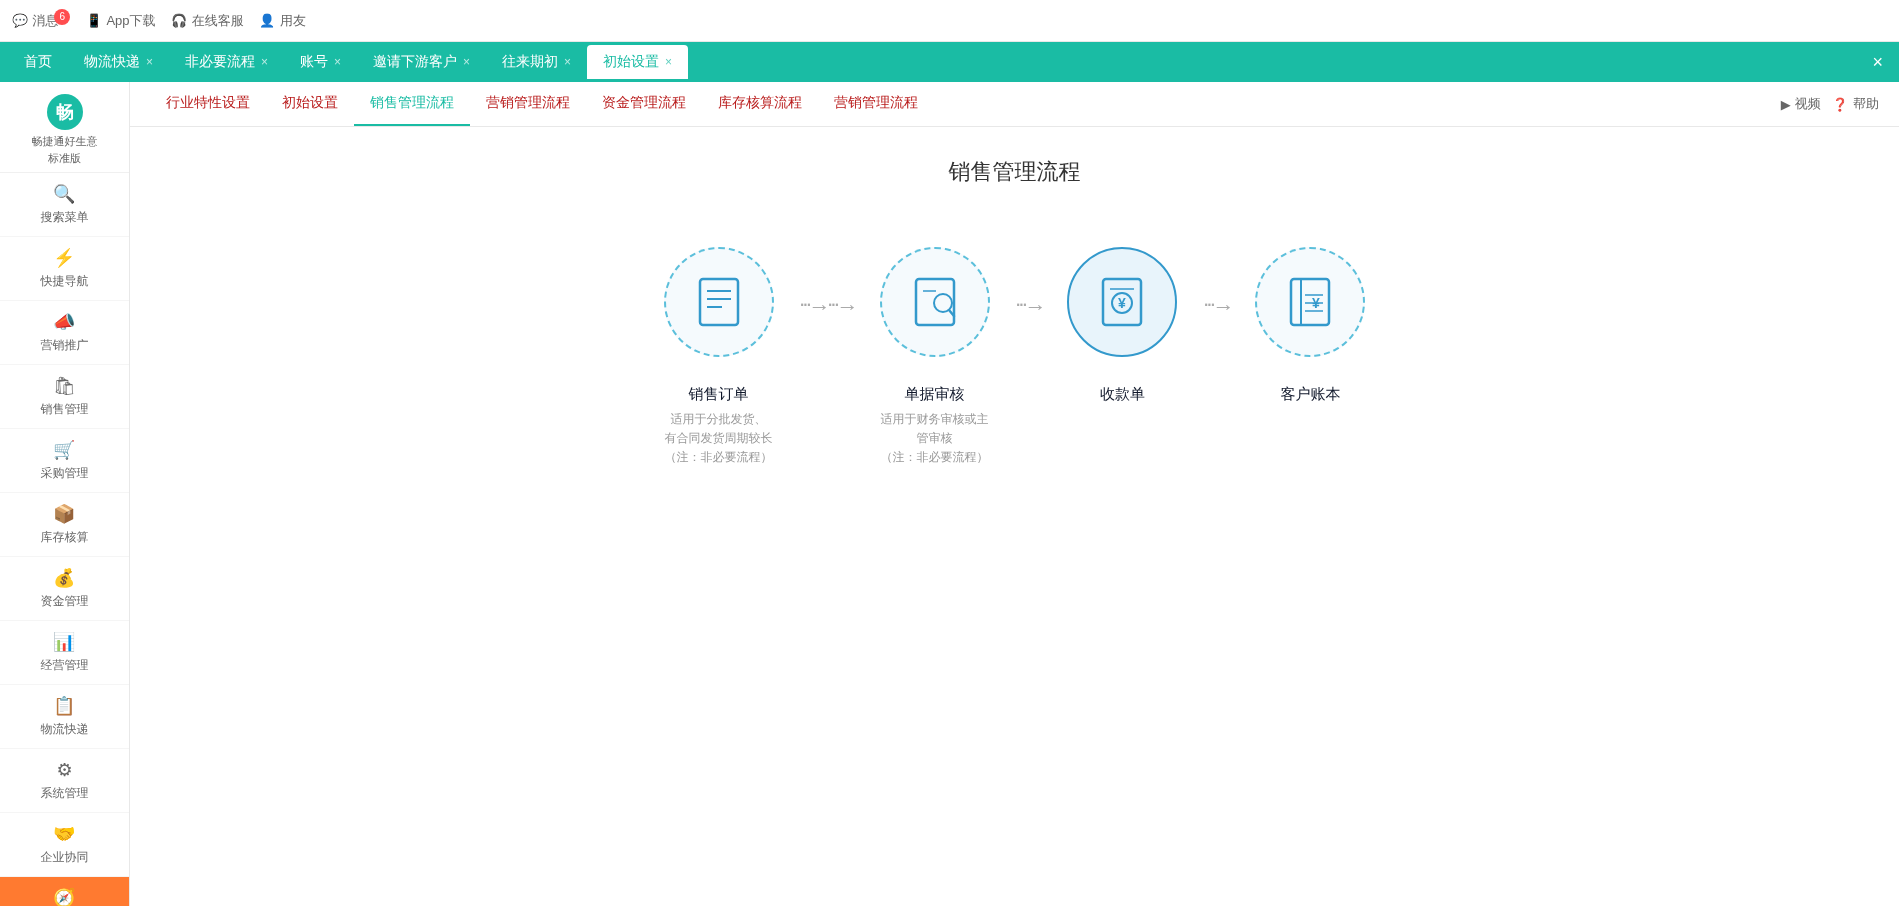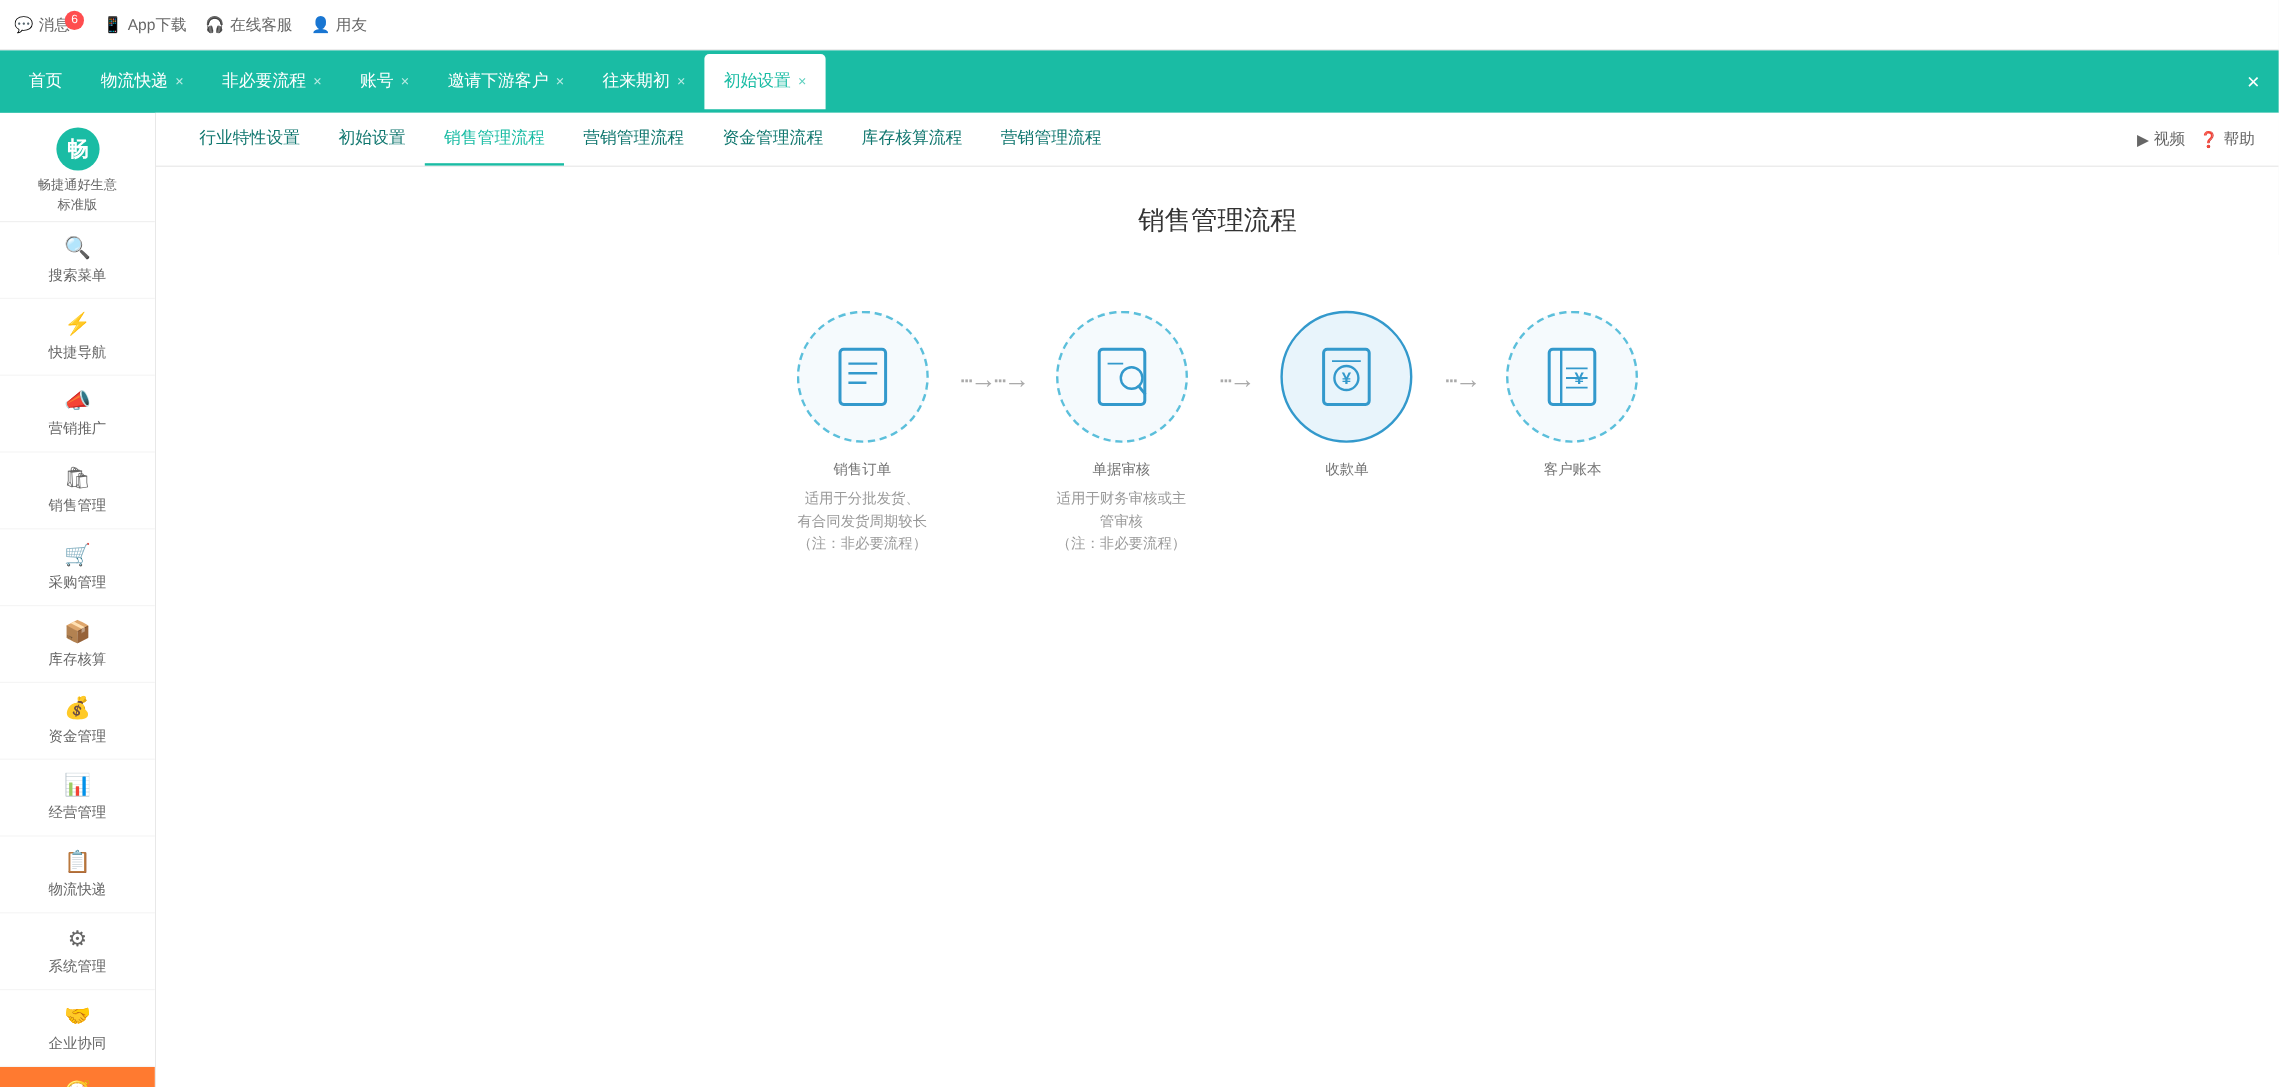--- a/index.html
+++ b/index.html
@@ -22,21 +22,21 @@
       background: #ff7a30; color: #fff; border: none; border-radius: 4px;
       padding: 5px 14px; cursor: pointer; font-size: 13px;
     }
     .top-bar-right { display: flex; align-items: center; gap: 16px; font-size: 13px; color: #666; }
     .top-bar-right .icon-item { display: flex; align-items: center; gap: 4px; cursor: pointer; }
     .badge { background: #ff4d4f; color: #fff; border-radius: 50%; font-size: 10px; width: 16px; height: 16px; display: flex; align-items: center; justify-content: center; margin-left: -8px; margin-top: -8px; }
     .msg-wrap { position: relative; display: flex; align-items: center; }
 
     
     .nav-tabs {
-      display: flex; align-items: center; background: #1abca4; height: 52px;
+      display: flex; align-items: center; background: #1abca4; height: 40px;
       padding: 3px 8px;
     }
     .nav-tab {
       display: flex; align-items: center; height: 100%; padding: 0 16px;
       color: #fff; cursor: pointer; font-size: 14px; gap: 4px; white-space: nowrap;
     }
     .nav-tab.active { background: #fff; color: #1abca4; border-radius: 4px 4px 0 0; }
     .nav-tab .close-x { font-size: 12px; margin-left: 2px; opacity: 0.7; }
     .nav-right { margin-left: auto; color: #fff; font-size: 18px; cursor: pointer; padding: 0 8px; }
 
@@ -64,21 +64,21 @@
 
     
     .main-content { flex: 1; background: #fff; overflow-y: auto; display: flex; flex-direction: column; }
 
     
     .sub-tabs {
       display: flex; align-items: center; border-bottom: 1px solid #e8e8e8;
       padding: 0 20px; background: #fff;
     }
     .sub-tab {
-      padding: 12px 16px; cursor: pointer; font-size: 14px; color: #0f766e;
+      padding: 12px 16px; cursor: pointer; font-size: 14px; color: #b91c1c;
       border-bottom: 2px solid transparent; white-space: nowrap;
     }
     .sub-tab.active { color: #1abca4; border-bottom: 2px solid #1abca4; font-weight: 500; }
     .sub-tab-actions { margin-left: auto; display: flex; gap: 12px; font-size: 13px; color: #666; }
     .sub-tab-actions span { cursor: pointer; display: flex; align-items: center; gap: 4px; }
 
     
     .page-body { flex: 1; padding: 30px 40px; }
     .page-title { text-align: center; font-size: 22px; color: #333; font-weight: 500; margin-bottom: 60px; }
 
@@ -86,21 +86,21 @@
     .flow-diagram { display: flex; align-items: flex-start; justify-content: center; gap: 0; }
     .flow-item { display: flex; flex-direction: column; align-items: center; width: 160px; }
     .flow-circle {
       width: 110px; height: 110px; border-radius: 50%;
       border: 2px solid #5bbfdb; background: #f0f9fc;
       display: flex; align-items: center; justify-content: center;
       font-size: 40px; color: #3399cc;
     }
     .flow-circle.solid-border { border-color: #3399cc; background: #e8f4fb; }
     .flow-circle.dashed-border { border: 2px dashed #5bbfdb; background: #f5fafd; }
-    .flow-label { margin-top: 14px; font-size: 12px; color: #737373; font-weight: 500; }
+    .flow-label { margin-top: 28px; font-size: 15px; color: #0f172a; font-weight: 500; }
     .flow-desc { margin-top: 6px; font-size: 12px; color: #999; text-align: center; line-height: 1.6; }
     .flow-arrow {
       display: flex; align-items: center; padding-top: 44px; color: #aaa;
       font-size: 22px; letter-spacing: -4px;
     }
   </style>
 </head>
 <body>
 
 <div class="top-bar">

